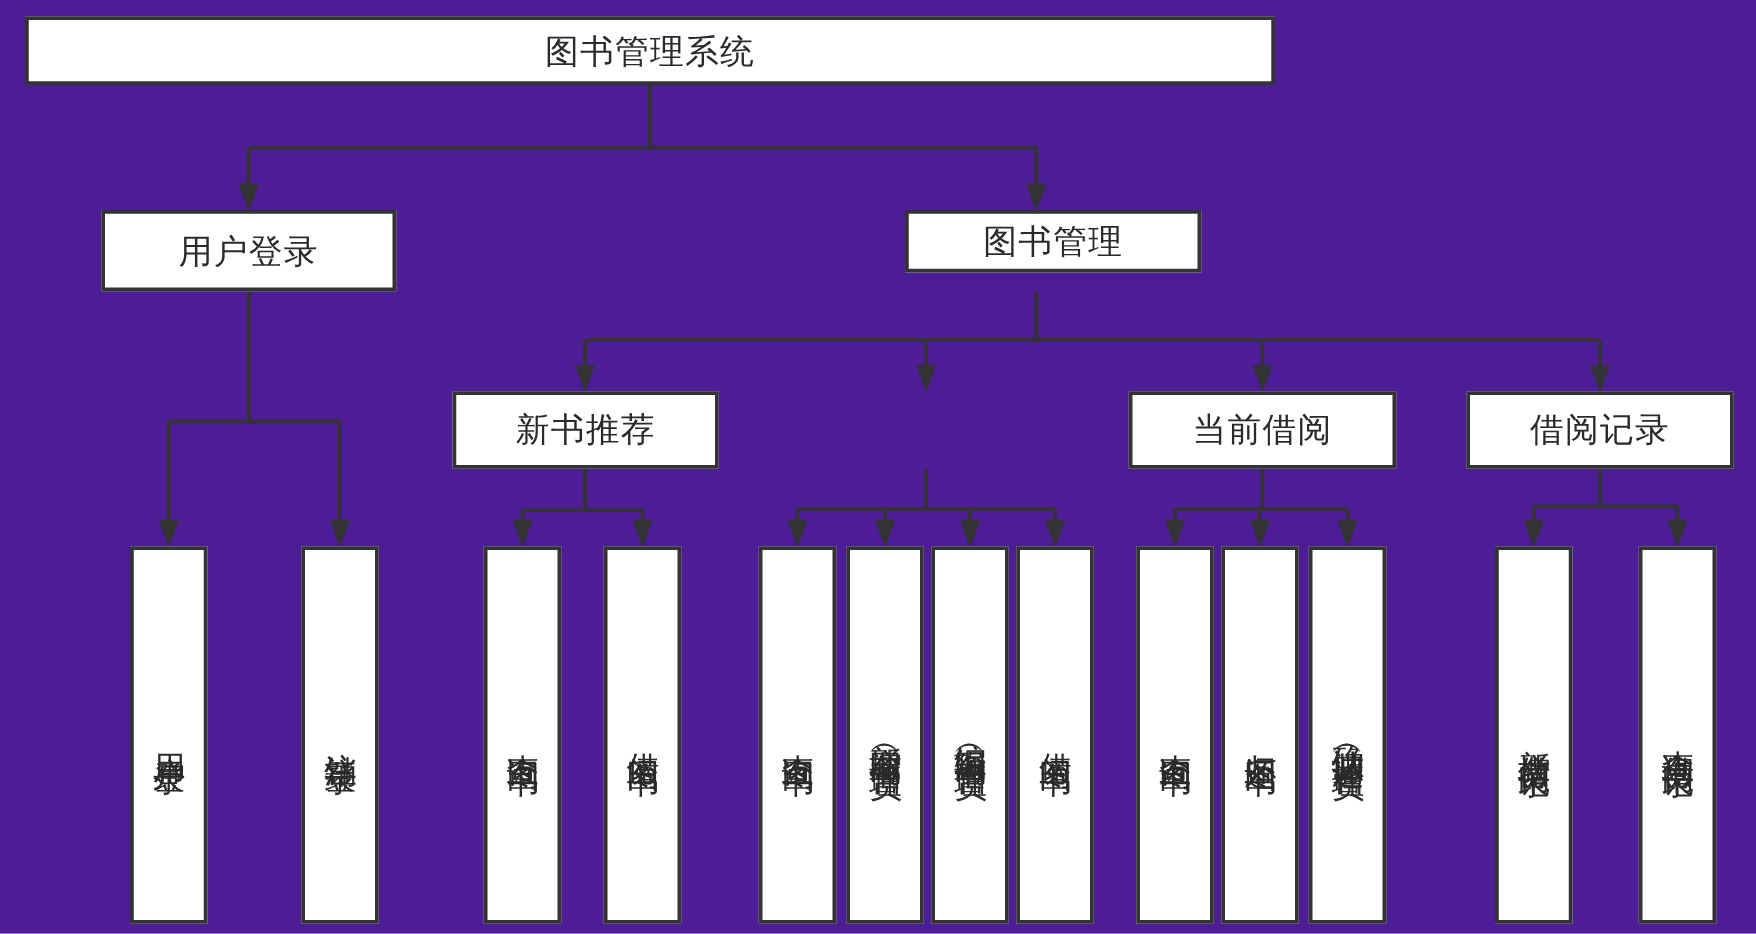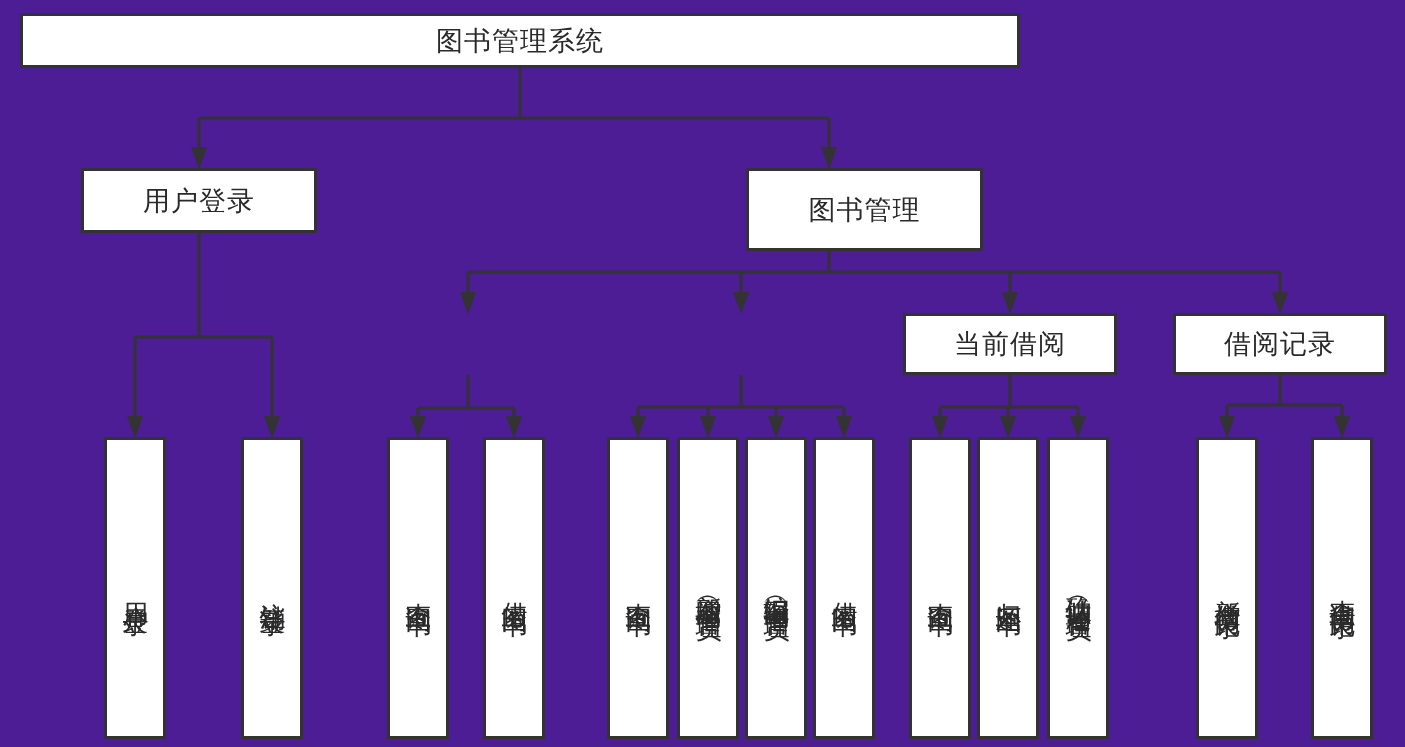--- a/index.html
+++ b/index.html
@@ -83,24 +83,27 @@
     </g>
   </svg>
 
   <div class="node h" style="left:20px;top:13px;width:1000px;height:55px">
     <span>图书管理系统</span>
   </div>
 
   <div class="node h" style="left:81px;top:168px;width:236px;height:65px">
     <span>用户登录</span>
   </div>
-  <div class="node h" style="left:746px;top:168px;width:237px;height:83px">
+  <div class="node h" style="left:724px;top:168px;width:237px;height:50px">
     <span>图书管理</span>
   </div>
 
+  <div class="node h" style="left:362px;top:313px;width:213px;height:62px">
+    <span>新书推荐</span>
+  </div>
   <div class="node h" style="left:1173px;top:313px;width:214px;height:62px">
     <span>借阅记录</span>
   </div>
   <div class="node h" style="left:903px;top:313px;width:214px;height:62px">
     <span>当前借阅</span>
   </div>
 
   <div class="node leaf" style="left:104px;top:437px;width:62px;height:302px">
     <span>用户登录</span>
   </div>

